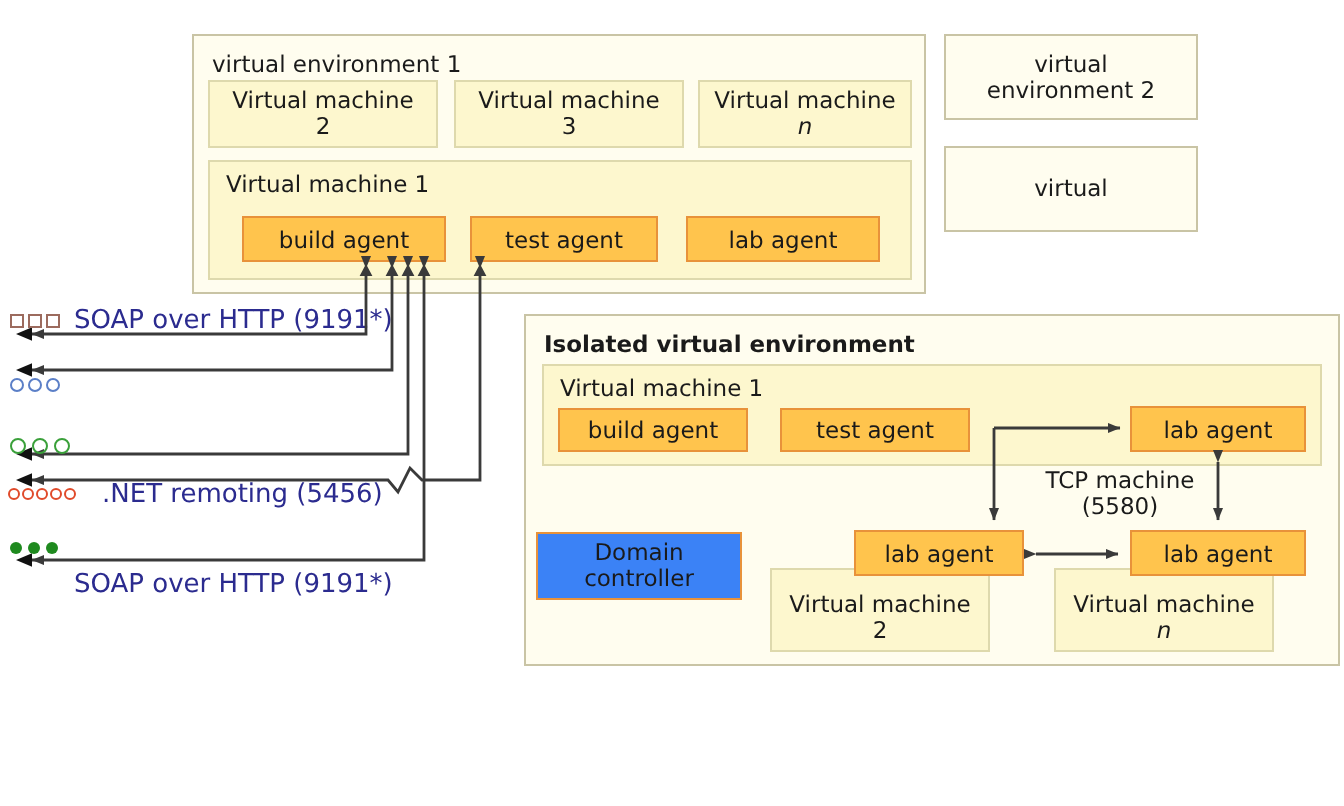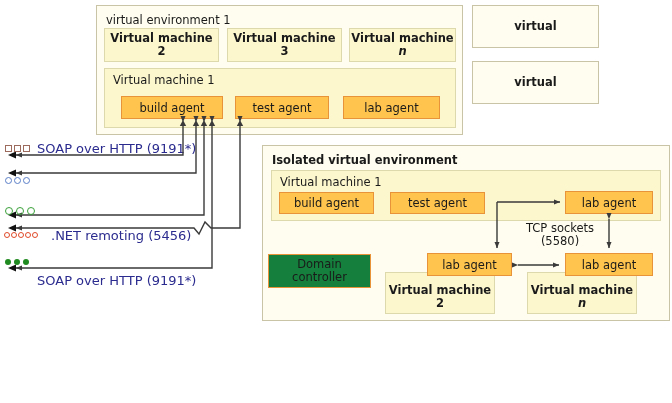--- a/index.html
+++ b/index.html
@@ -1,45 +1,45 @@
 <!DOCTYPE html>
 <html><head>
 <meta charset="utf-8">
 <style>
   html,body{margin:0;padding:0;background:#ffffff;}
   body{
     width:672px;height:403px;position:relative;overflow:hidden;
     font-family:"DejaVu Sans","Liberation Sans",sans-serif;
     -webkit-font-smoothing:antialiased;
   }
-  #canvas{position:absolute;left:0;top:0;width:672px;height:389px;}
+  #canvas{position:absolute;left:0;top:12px;width:672px;height:389px;}
 
   
   .box{position:absolute;box-sizing:border-box;}
   .env-outer{
     background:#fffdef;border:1px solid #c9c4a5;
   }
   .vm{
     background:#fdf7ce;border:1px solid #ded9ad;
     display:flex;align-items:center;justify-content:center;text-align:center;
-    font-size:11.5px;color:#1a1a1a;line-height:13px;font-weight:bold;
+    font-size:11.5px;color:#1a1a1a;line-height:13px;
   }
   .vm-host{
     background:#fdf7ce;border:1px solid #ded9ad;
   }
   .vm-host .vm-host-title{
     position:absolute;left:8px;top:4px;font-size:11.5px;color:#1a1a1a;
   }
   .agent{
     background:#ffc44d;border:1px solid #e8923a;
     display:flex;align-items:center;justify-content:center;
     font-size:11.5px;color:#1a1a1a;
   }
   .dc{
-    background:#15803d;border:1px solid #e8923a;
+    background:#3b82f6;border:1px solid #e8923a;
     display:flex;align-items:center;justify-content:center;text-align:center;
     font-size:11.5px;color:#1a1a1a;line-height:13px;
   }
   .env-title{
     position:absolute;font-size:11.5px;color:#1a1a1a;
   }
   .plain-label{
     position:absolute;font-size:11.5px;color:#1a1a1a;text-align:center;line-height:13px;
   }
   .proto-label{
@@ -79,20 +79,21 @@
   <div class="box vm-host" style="left:104px;top:68px;width:352px;height:60px;">
     <div class="vm-host-title">Virtual machine 1</div>
   </div>
   <div class="box agent" style="left:121px;top:96px;width:102px;height:23px;">build agent</div>
   <div class="box agent" style="left:235px;top:96px;width:94px;height:23px;">test agent</div>
   <div class="box agent" style="left:343px;top:96px;width:97px;height:23px;">lab agent</div>
 
   <div class="box vm" style="left:472px;top:5px;width:127px;height:43px;background:#fffdef;border-color:#c9c4a5;">
     <span>
       <span>virtual</span><br>
+      <span>environment 2</span>
     </span>
   </div>
   <div class="box vm" style="left:472px;top:61px;width:127px;height:43px;background:#fffdef;border-color:#c9c4a5;">
     <span>
       <span>virtual</span><br>
     </span>
   </div>
 
   <div class="box env-outer" style="left:262px;top:145px;width:408px;height:176px;">
     <div class="env-title" style="left:9px;top:7px;font-weight:bold;">Isolated virtual environment</div>
@@ -122,21 +123,21 @@
     <span>
       <span>Virtual machine</span><br>
       <span class="ital">n</span>
     </span>
   </div>
 
   <div class="box agent" style="left:427px;top:253px;width:85px;height:23px;">lab agent</div>
   <div class="box agent" style="left:565px;top:253px;width:88px;height:23px;">lab agent</div>
 
   <div class="plain-label" style="left:500px;top:222px;width:120px;">
-    <span>TCP sockets</span><br>
+    <span>TCP machine</span><br>
     <span>(5580)</span>
   </div>
 
   <div class="proto-label" style="left:37px;top:141px;">SOAP over HTTP (9191*)</div>
   <div class="proto-label" style="left:51px;top:228px;">.NET remoting (5456)</div>
   <div class="proto-label" style="left:37px;top:273px;">SOAP over HTTP (9191*)</div>
 
   <svg class="overlay" viewBox="0 0 672 403">
     <defs>
       <marker id="arr" markerWidth="7" markerHeight="7" refX="6.2" refY="2.6" orient="auto" markerUnits="userSpaceOnUse">

